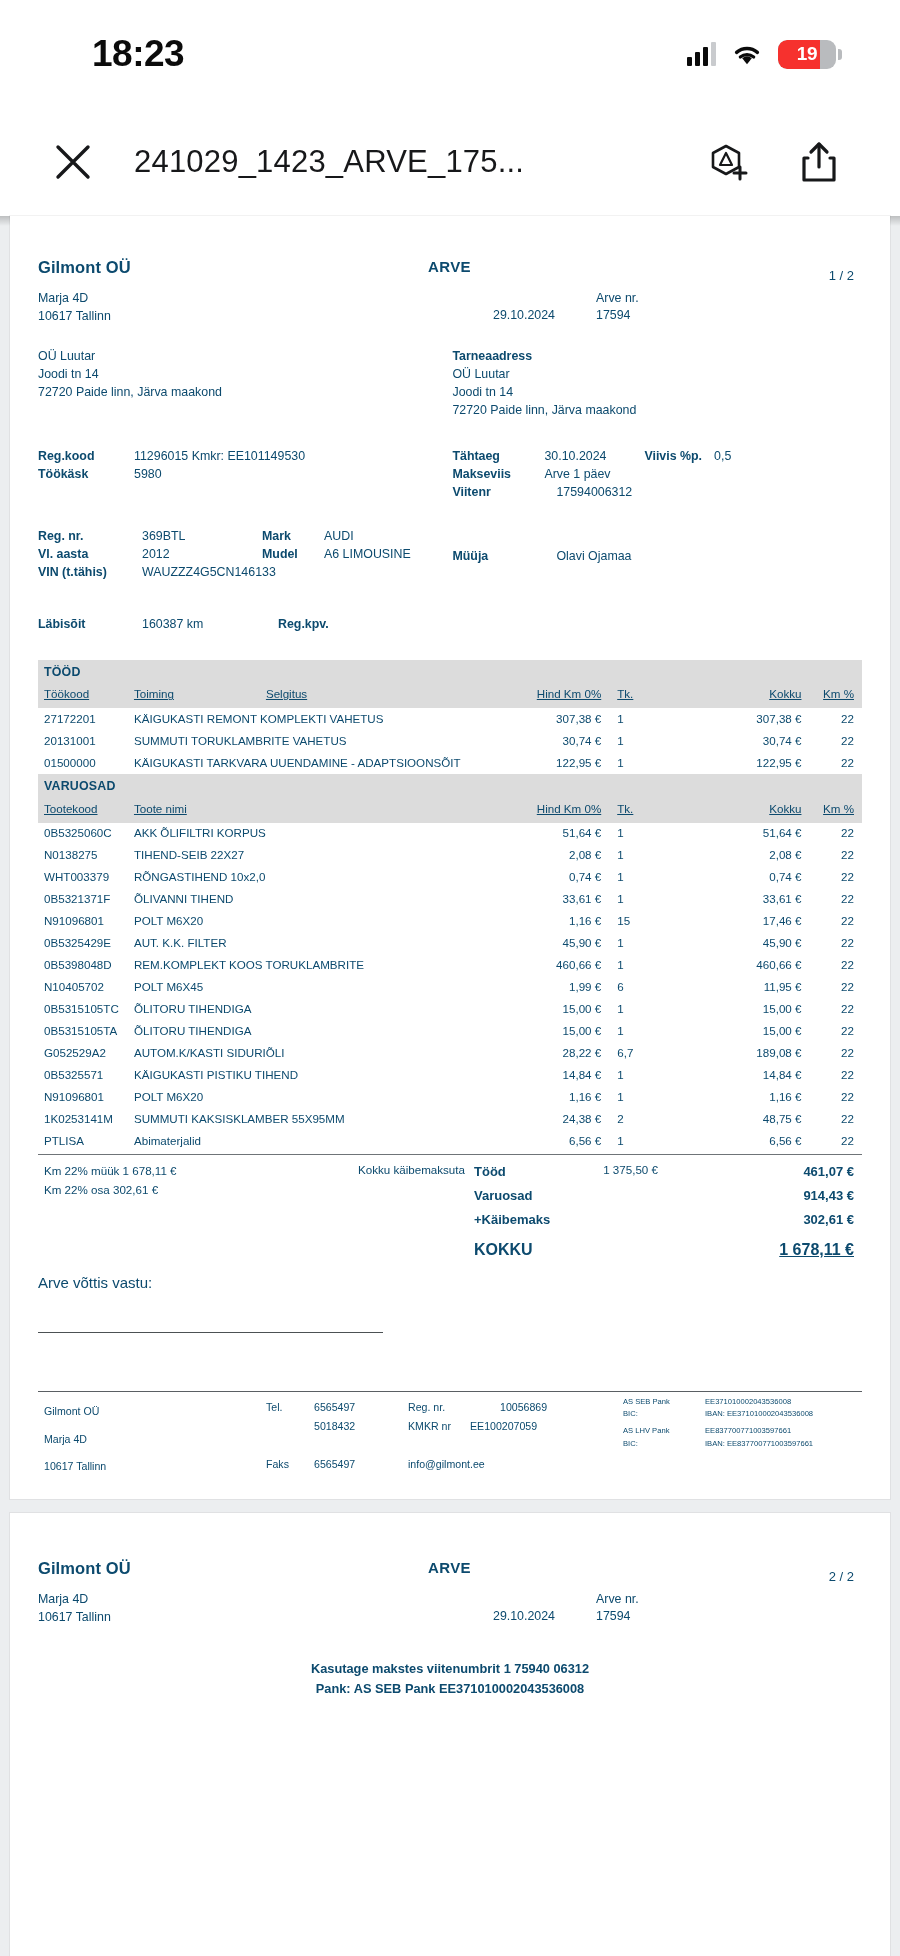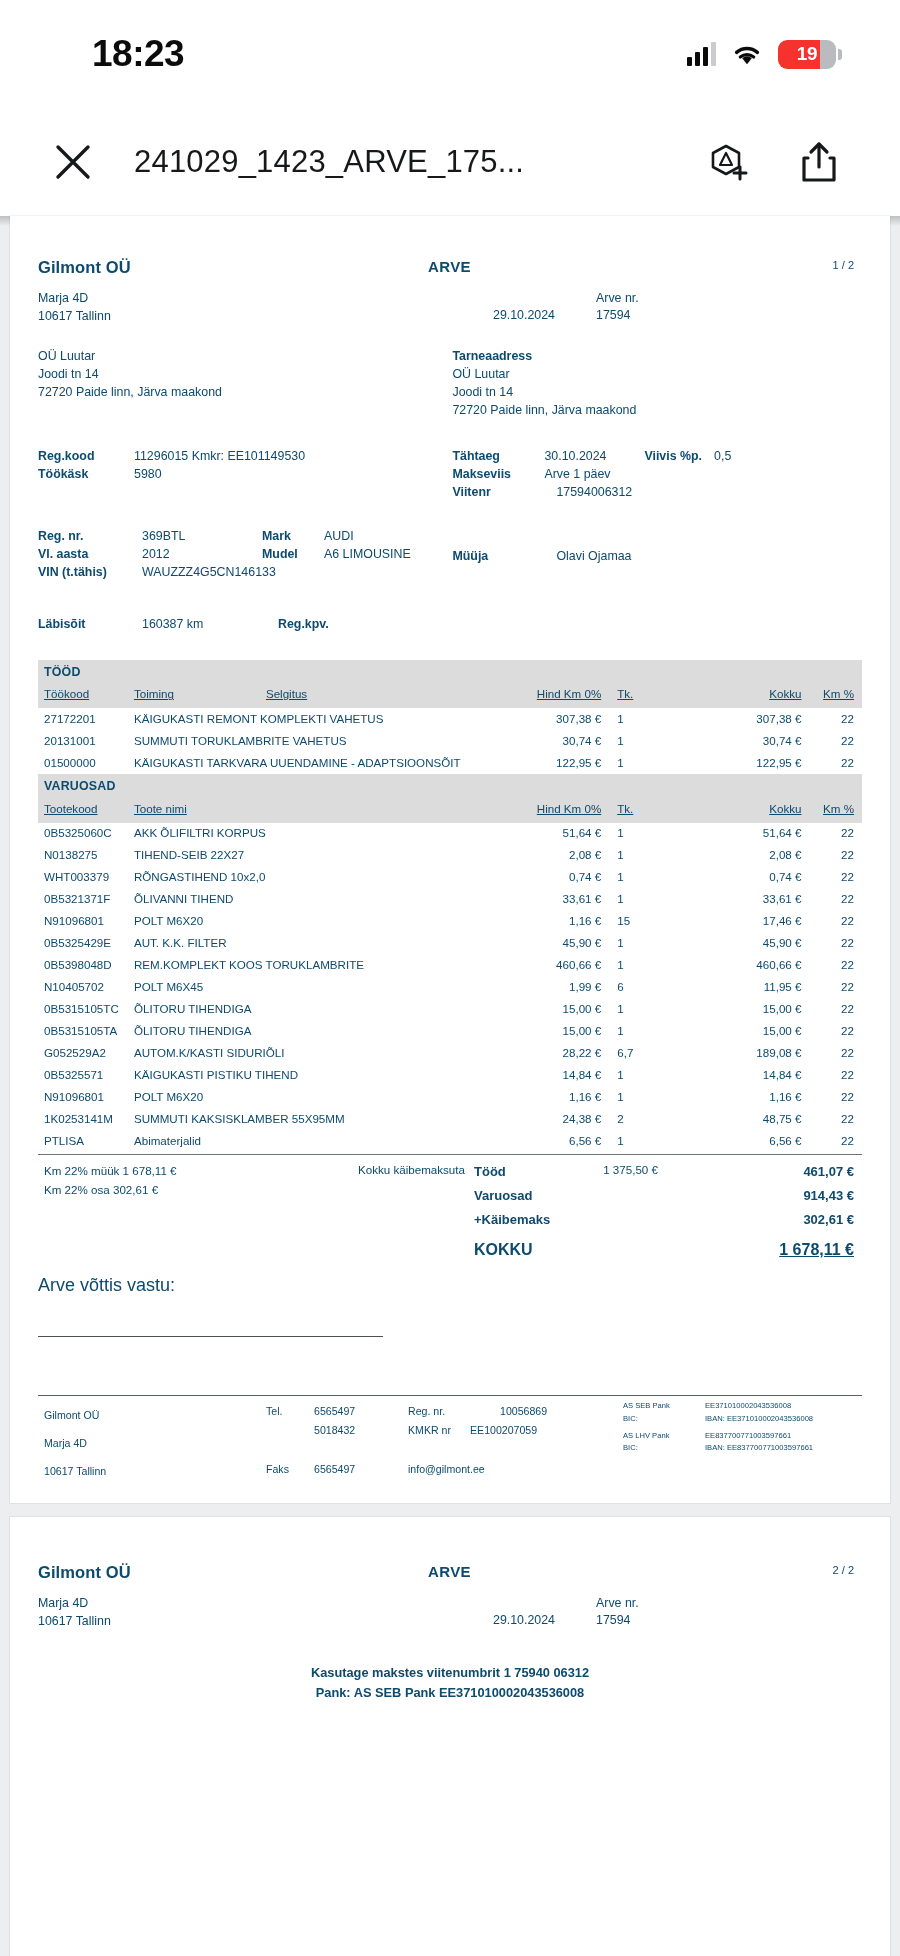--- a/index.html
+++ b/index.html
@@ -71,21 +71,21 @@
     background: linear-gradient(to bottom, rgba(0,0,0,0.20), rgba(0,0,0,0));
   }
 
   
   .doc { font-size: 12.4px; color: #0c4a6e; line-height: 1.45; }
   .b { font-weight: 700; }
 
   .hdr { display: flex; align-items: flex-start; position: relative; min-height: 28px; }
   .hdr .company { font-size: 16.5px; font-weight: 700; letter-spacing: 0.1px; }
   .hdr .arve { position: absolute; left: 390px; top: 0; font-size: 15px; font-weight: 700; letter-spacing: 0.4px; }
-  .hdr .pageno { position: absolute; right: 8px; top: 2px; font-size: 11px; }
+  .hdr .pageno { position: absolute; right: 8px; top: 11px; font-size: 13px; }
 
   .addr-row { display: flex; margin-top: 6px; position: relative; min-height: 46px; }
   .addr-left { width: 420px; }
   .invmeta { position: absolute; left: 455px; top: 0; width: 330px; }
   .invmeta .lbl { position: absolute; left: 103px; top: 0; }
   .invmeta .date { position: absolute; left: 0; top: 17px; }
   .invmeta .num { position: absolute; left: 103px; top: 17px; }
 
   .parties { display: flex; margin-top: 12px; }
   .parties .col-l { width: 425px; }
@@ -124,21 +124,21 @@
   .totals-wrap { margin-top: 2px; border-top: 1.6px solid #6f7478; padding-top: 7px; position: relative; min-height: 96px; font-size: 11.6px; }
   .tw-left { position: absolute; left: 6px; top: 7px; line-height: 1.6; }
   .tw-mid  { position: absolute; left: 320px; top: 7px; }
   .tw-midv { position: absolute; left: 520px; top: 7px; text-align: right; width: 100px; }
   .tw-lines { position: absolute; right: 8px; top: 5px; width: 380px; }
   .tw-line { display: flex; justify-content: space-between; font-weight: 700; font-size: 13px; line-height: 1.85; }
   .tw-line .amt { min-width: 120px; text-align: right; }
   .tw-kokku { font-size: 16px; font-weight: 700; margin-top: 3px; }
   .tw-kokku .amt { text-decoration: underline; }
 
-  .signature { margin-top: 22px; font-size: 18px; }
+  .signature { margin-top: 22px; font-size: 15px; }
   .sig-line { width: 345px; height: 0; border-bottom: 1.6px solid #4c5154; margin-top: 38px; }
 
   .footer { margin-top: 58px; border-top: 1.6px solid #5a5f63; padding-top: 8px; position: relative; min-height: 86px; font-size: 10.6px; }
   .f-c1 { position: absolute; left: 6px; top: 6px; line-height: 2.6; }
   .f-c2 { position: absolute; left: 228px; top: 6px; line-height: 1.75; }
   .f-c3 { position: absolute; left: 370px; top: 6px; line-height: 1.75; }
   .f-c4 { position: absolute; left: 585px; top: 4px; font-size: 7.6px; line-height: 1.6; width: 290px; }
   .f-bank { display: flex; margin-bottom: 5px; }
   .f-bank .bk { width: 82px; }
   .f-tel { display: flex; }

